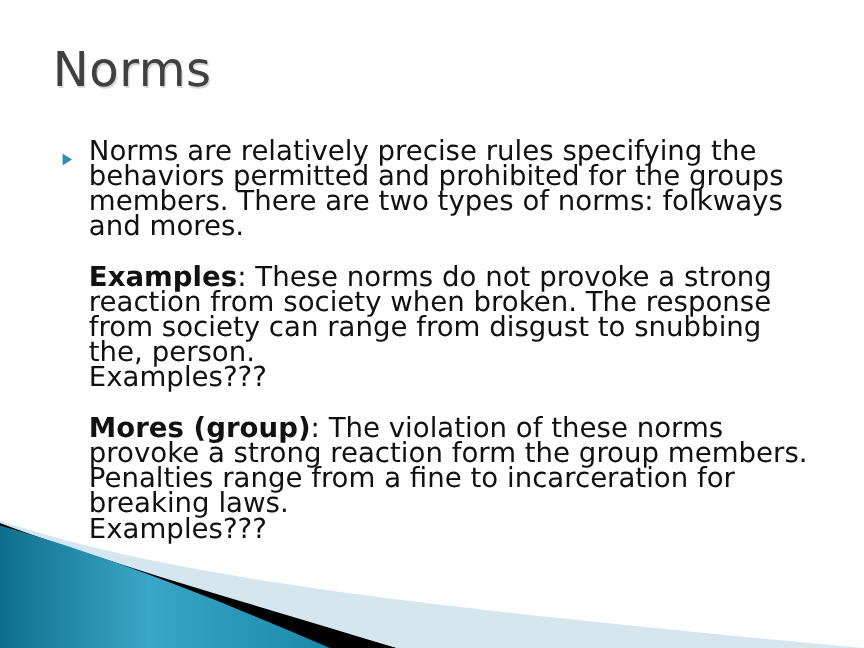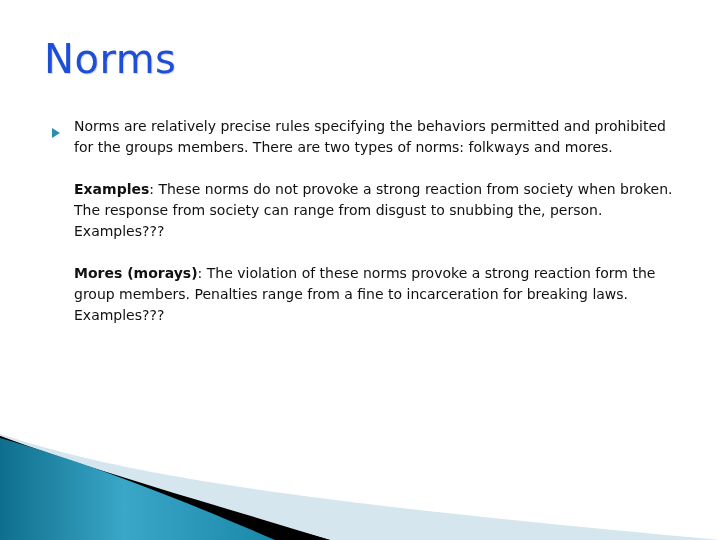--- a/index.html
+++ b/index.html
@@ -12,21 +12,21 @@
       background: #ffffff;
       position: relative;
       overflow: hidden;
       font-family: "DejaVu Sans", sans-serif;
     }
     .slide-title {
       position: absolute;
       left: 44px;
       top: 36px;
       font-size: 40px;
-      color: #1d4ed8;
+      color: #404040;
       letter-spacing: 0.5px;
       text-shadow: 1px 1px 1px rgba(0,0,0,0.18);
       margin: 0;
       font-weight: normal;
     }
     .content {
       position: absolute;
       left: 52px;
       top: 116px;
       width: 630px;
@@ -35,21 +35,21 @@
       display: flex;
       align-items: flex-start;
     }
     .bullet-icon {
       width: 22px;
       flex: 0 0 22px;
       padding-top: 7px;
     }
     .bullet-body {
       flex: 1;
-      font-size: 14px;
+      font-size: 23px;
       line-height: 21px;
       color: #111111;
     }
     .para {
       margin: 0 0 21px 0;
     }
     .para b {
       font-weight: bold;
     }
     .wave {
@@ -74,21 +74,21 @@
     </span>
     <div class="bullet-body">
       <p class="para">
         <span>Norms are relatively precise rules specifying the behaviors permitted and prohibited for the groups members. There are two types of norms: folkways and mores.</span>
       </p>
       <p class="para">
         <b>Examples</b><span>: These norms do not provoke a strong reaction from society when broken. The response from society can range from disgust to snubbing the, person.</span><br>
         <span>Examples???</span>
       </p>
       <p class="para">
-        <b>Mores (morays)</b><span>: The violation of these norms provoke a strong reaction form the group members. Penalties range from a fine to incarceration for breaking laws.</span><br>
+        <b>Mores (group)</b><span>: The violation of these norms provoke a strong reaction form the group members. Penalties range from a fine to incarceration for breaking laws.</span><br>
         <span>Examples???</span>
       </p>
     </div>
   </div>
 </div>
 
 <svg class="wave" viewBox="0 0 720 120" preserveAspectRatio="none">
   <defs>
     <linearGradient id="tealGrad" x1="0" y1="0" x2="1" y2="0">
       <stop offset="0" stop-color="#0e6f8c"></stop>

